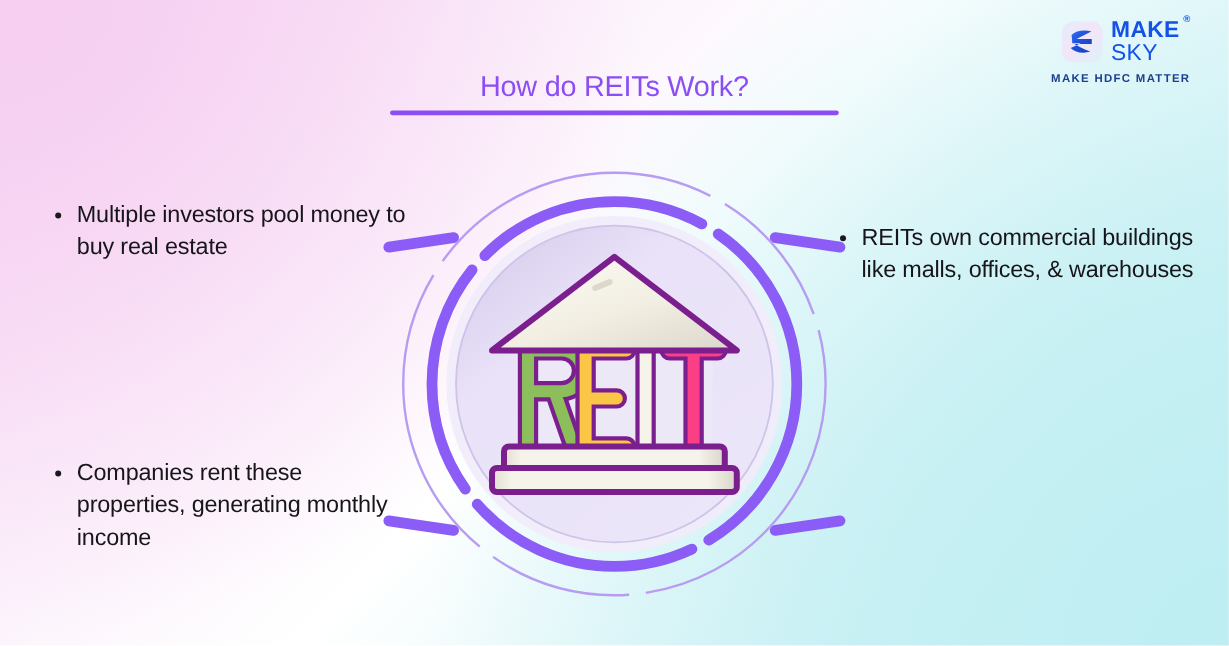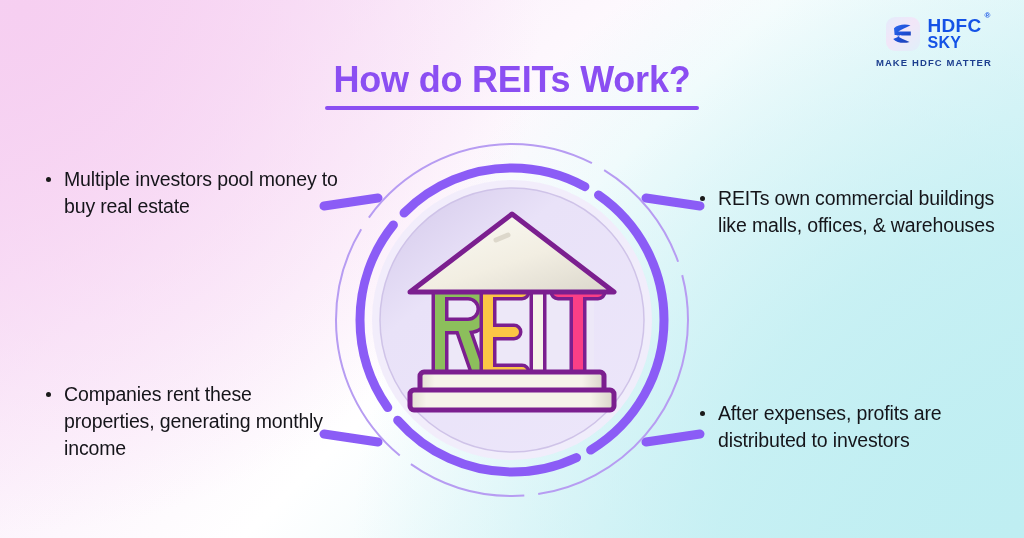--- a/index.html
+++ b/index.html
@@ -63,22 +63,22 @@
   .brand-reg {
     position: absolute;
     top: -4px;
     right: -9px;
     font-size: 8px;
     font-weight: bold;
     color: #1452e6;
   }
   .brand-sky {
     display: block;
-    font-size: 16px;
-    font-weight: bold;
+    font-size: 19px;
+    font-weight: normal;
     letter-spacing: 0.3px;
     color: #1452e6;
     line-height: 1.02;
   }
   .brand-tagline {
     margin-top: 5px;
     font-size: 9.5px;
     font-weight: bold;
     letter-spacing: 1.1px;
     color: #1d3f8f;
@@ -88,22 +88,22 @@
   
   .title-wrap {
     position: absolute;
     top: 60px;
     left: 0;
     width: 1024px;
     text-align: center;
   }
   .title {
     display: inline-block;
-    font-size: 36px;
-    font-weight: bold;
+    font-size: 24px;
+    font-weight: normal;
     color: #8b4ef2;
     letter-spacing: -0.2px;
     line-height: 1.1;
     text-align: right;
   }
   .title-underline {
     display: block;
     margin: 6px auto 0;
     width: 374px;
     height: 4px;
@@ -164,21 +164,21 @@
             <linearGradient id="skyG" x1="0" y1="0" x2="1" y2="1">
               <stop offset="0%" stop-color="#2f6df0"></stop>
               <stop offset="50%" stop-color="#1d4fd8"></stop>
               <stop offset="100%" stop-color="#1b3fae"></stop>
             </linearGradient>
           </defs>
           <path d="M6 9.2 C9.5 5.4, 17 4.6, 22.5 6.2 C17.8 8.4, 13.6 10.6, 10.2 12.6 L22.8 12.6 L22.8 16.6 L8.2 16.6 C11.6 18.6, 16 20.8, 21.6 23 C15.8 24.8, 8.6 23.8, 5.2 19.9 C8.4 18.6, 11.6 17.2, 13.6 16.0 L6.6 16.0 Z" fill="url(#skyG)"></path>
         </svg>
       </div>
       <div class="brand-wordmark">
-        <span class="brand-hdfc">HDFC</span>
+        <span class="brand-hdfc">MAKE</span>
         <span class="brand-reg">®</span>
         <span class="brand-sky">SKY</span>
       </div>
     </div>
     <div class="brand-tagline">MAKE HDFC MATTER</div>
   </div>
 
   <div class="title-wrap">
     <span class="title">How do REITs Work?</span>
     <span class="title-underline"></span>
@@ -198,26 +198,20 @@
     </div>
   </div>
 
   <div class="bullet-block right top">
     <div class="bullet">
       <span class="bullet-dot"></span>
       <span class="bullet-text">REITs own commercial buildings like malls, offices, &amp; warehouses</span>
     </div>
   </div>
 
-  <div class="bullet-block right bottom">
-    <div class="bullet">
-      <span class="bullet-dot"></span>
-      <span class="bullet-text">After expenses, profits are distributed to investors</span>
-    </div>
-  </div>
 
   <div class="center-graphic">
     <svg width="388" height="368" viewBox="0 0 388 368" aria-hidden="true">
       <defs>
         <linearGradient id="discG" x1="0.15" y1="0.05" x2="0.85" y2="0.95">
           <stop offset="0%" stop-color="#d9cfee"></stop>
           <stop offset="28%" stop-color="#e9e2f8"></stop>
           <stop offset="100%" stop-color="#ece6fa"></stop>
         </linearGradient>
         <linearGradient id="roofG" x1="0.1" y1="0" x2="0.95" y2="1">

